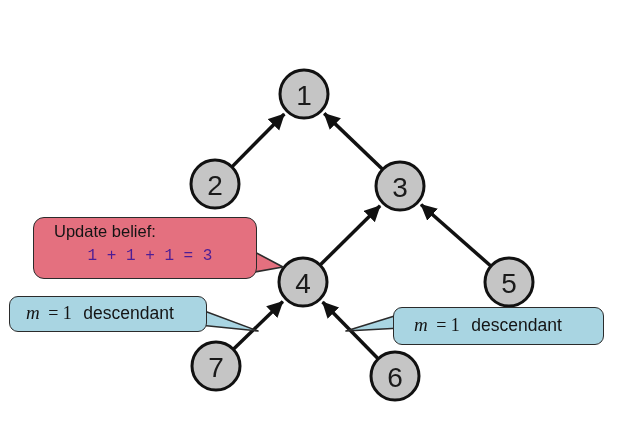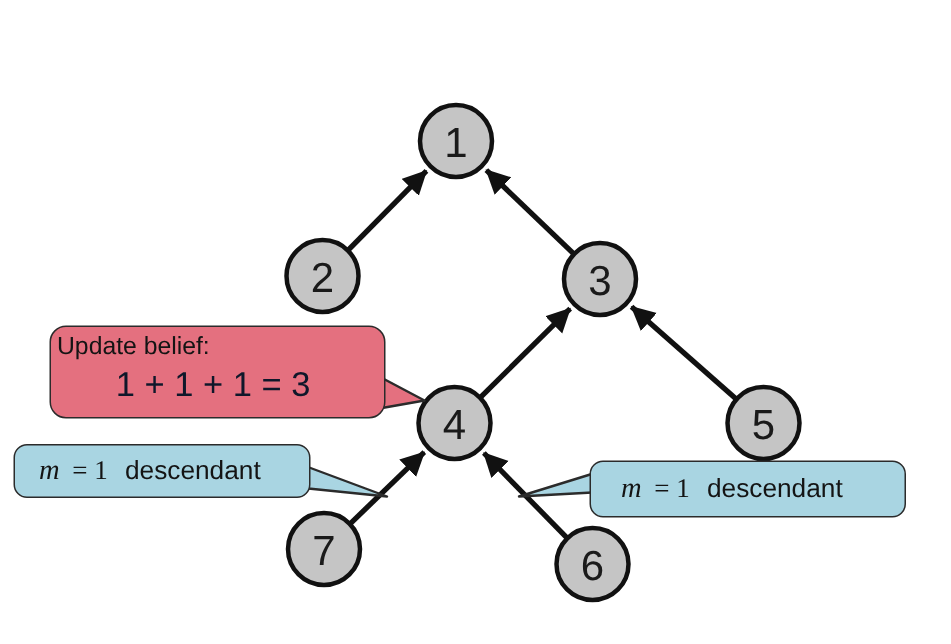--- a/index.html
+++ b/index.html
@@ -25,32 +25,32 @@
   }
   .tail { position: absolute; z-index: 0; overflow: visible; }
   .tail polygon { stroke: #2b2b2b; stroke-width: 1.6px; stroke-linejoin: round; }
 
   
   .callout-red { left: 33px; top: 217px; width: 224px; height: 62px; }
   .callout-red .bubble {
     width: 224px; height: 62px;
     background: var(--alert, #e4707f);
     border-radius: 11px;
-    padding: 4px 10px 0 4px;
+    padding: 4px 10px 0 20px;
   }
   .callout-red .tail { left: 214px; top: 26px; width: 40px; height: 34px; }
   .callout-red .tail polygon { fill: var(--alert, #e4707f); }
   .red-line1 {
     font-size: 16.5px; color: #141414; line-height: 19px;
     font-family: "Liberation Sans", sans-serif;
   }
   .red-line2 {
-    font-size: 23px; color: #0f172a; line-height: 30px;
+    font-size: 16px; color: #4c1d95; line-height: 30px;
     text-align: center;
-    font-family: Liberation Sans, sans-serif;
+    font-family: Liberation Mono, monospace;
   }
 
   
   .callout-blue .bubble {
     background: var(--info, #a9d5e2);
     border-radius: 9px;
     white-space: nowrap;
   }
   .callout-blue .tail polygon { fill: var(--info, #a9d5e2); }
   .callout-blue-left { left: 9px; top: 296px; width: 198px; height: 36px; }

